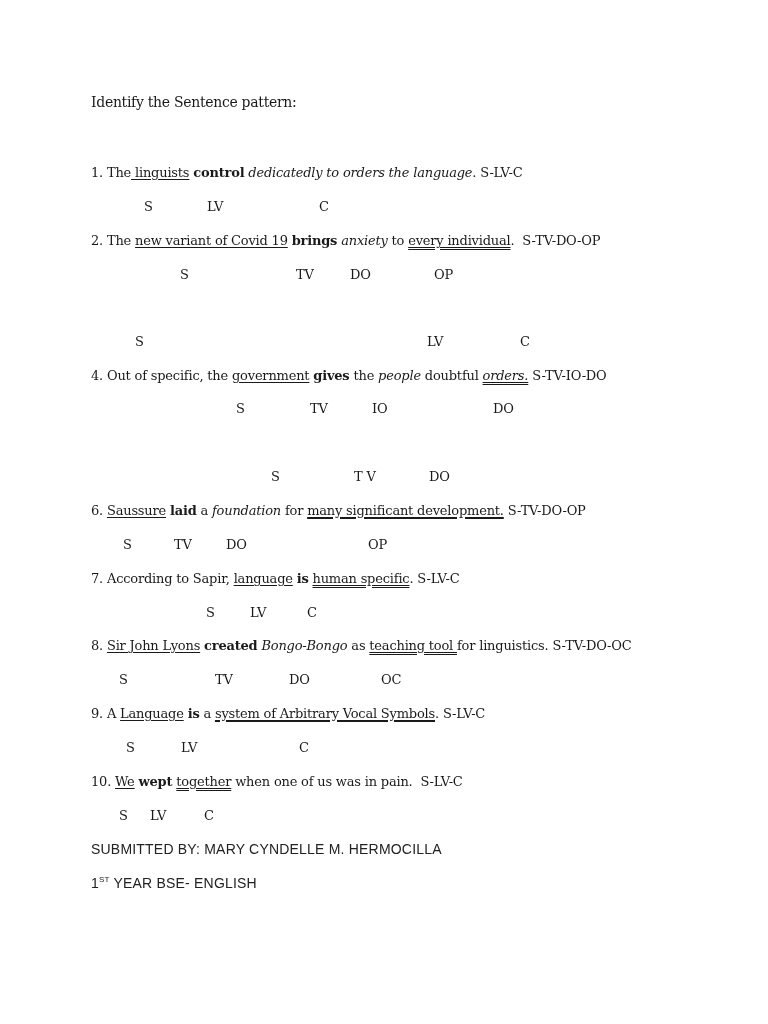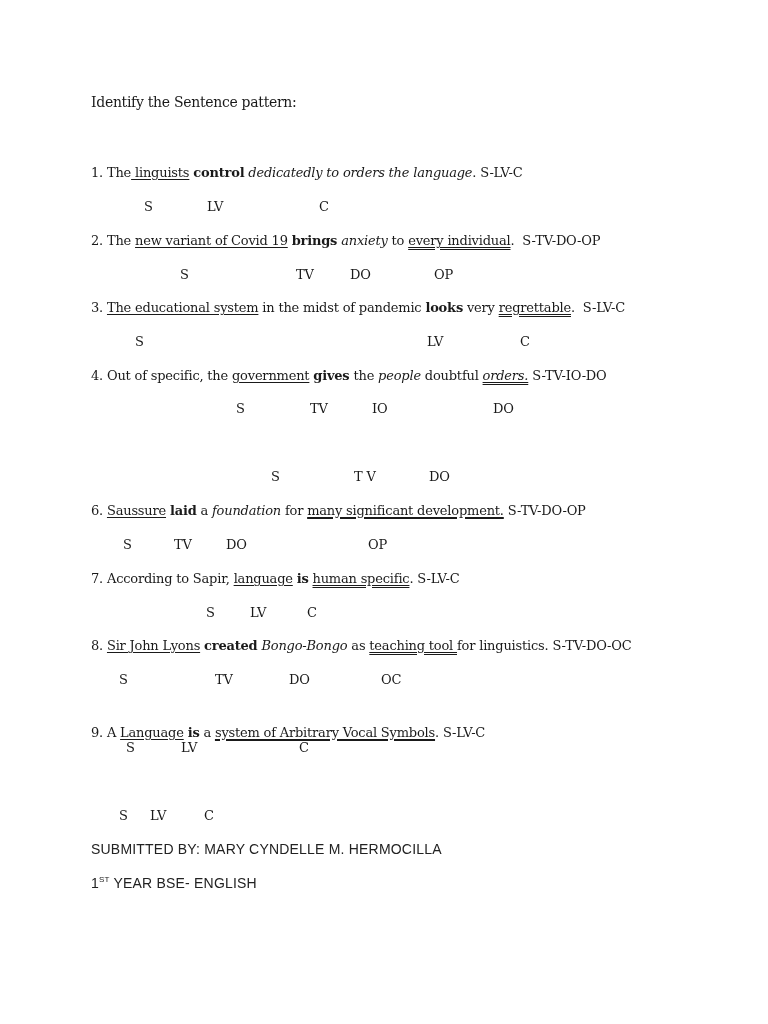--- a/index.html
+++ b/index.html
@@ -30,21 +30,20 @@
   </div>
 
   <div class="line" style="top:233px;"><span>2.</span> <span>The </span><span class="u">new variant of Covid 19</span><span> </span><b>brings</b><span> </span><i>anxiety</i><span> to </span><span class="uu">every individual</span><span>.  S-TV-DO-OP</span></div>
   <div>
     <span class="lbl" style="top:267px; left:180px;">S</span>
     <span class="lbl" style="top:267px; left:296px;">TV</span>
     <span class="lbl" style="top:267px; left:350px;">DO</span>
     <span class="lbl" style="top:267px; left:434px;">OP</span>
   </div>
 
-  <div class="line" style="top:300px;"><span>3.</span> <span class="u">The educational system</span><span> in the midst of pandemic </span><b>looks</b><span> very </span><span class="uu">regrettable</span><span>.  S-LV-C</span></div>
   <div>
     <span class="lbl" style="top:334px; left:135px;">S</span>
     <span class="lbl" style="top:334px; left:427px;">LV</span>
     <span class="lbl" style="top:334px; left:520px;">C</span>
   </div>
 
   <div class="line" style="top:368px;"><span>4.</span> <span>Out of specific, the </span><span class="u">government</span><span> </span><b>gives</b><span> the </span><i>people</i><span> doubtful </span><i class="uu">orders.</i><span> S-TV-IO-DO</span></div>
   <div>
     <span class="lbl" style="top:401px; left:236px;">S</span>
     <span class="lbl" style="top:401px; left:310px;">TV</span>
@@ -74,27 +73,28 @@
   </div>
 
   <div class="line" style="top:638px;"><span>8.</span> <span class="u">Sir John Lyons</span><span> </span><b>created</b><span> </span><i>Bongo-Bongo</i><span> as </span><span class="uu">teaching tool </span><span>for linguistics. S-TV-DO-OC</span></div>
   <div>
     <span class="lbl" style="top:672px; left:119px;">S</span>
     <span class="lbl" style="top:672px; left:215px;">TV</span>
     <span class="lbl" style="top:672px; left:289px;">DO</span>
     <span class="lbl" style="top:672px; left:381px;">OC</span>
   </div>
 
-  <div class="line" style="top:706px;margin-top:19px;"><span>9.</span> <span>A </span><span class="u">Language</span><span> </span><b>is</b><span> a </span><span class="u" style="text-decoration-thickness:2px;">system of Arbitrary Vocal Symbols</span><span>. S-LV-C</span></div>
+  <div class="line" style="top:706px;"><span>9.</span> <span>A </span><span class="u">Language</span><span> </span><b>is</b><span> a </span><span class="u" style="text-decoration-thickness:2px;">system of Arbitrary Vocal Symbols</span><span>. S-LV-C</span></div>
   <div>
     <span class="lbl" style="top:740px; left:126px;">S</span>
     <span class="lbl" style="top:740px; left:181px;">LV</span>
     <span class="lbl" style="top:740px; left:299px;">C</span>
   </div>
 
+  <div class="line" style="top:774px;"><span>10.</span> <span class="u">We</span><span> </span><b>wept</b><span> </span><span class="uu">together</span><span> when one of us was in pain.  S-LV-C</span></div>
   <div>
     <span class="lbl" style="top:808px; left:119px;">S</span>
     <span class="lbl" style="top:808px; left:150px;">LV</span>
     <span class="lbl" style="top:808px; left:204px;">C</span>
   </div>
 
   <div class="line footer" style="top:841px;">SUBMITTED BY: MARY CYNDELLE M. HERMOCILLA</div>
   <div class="line footer" style="top:875px;"><span>1</span><sup>ST</sup><span> YEAR BSE- ENGLISH</span></div>
 
 </div>

